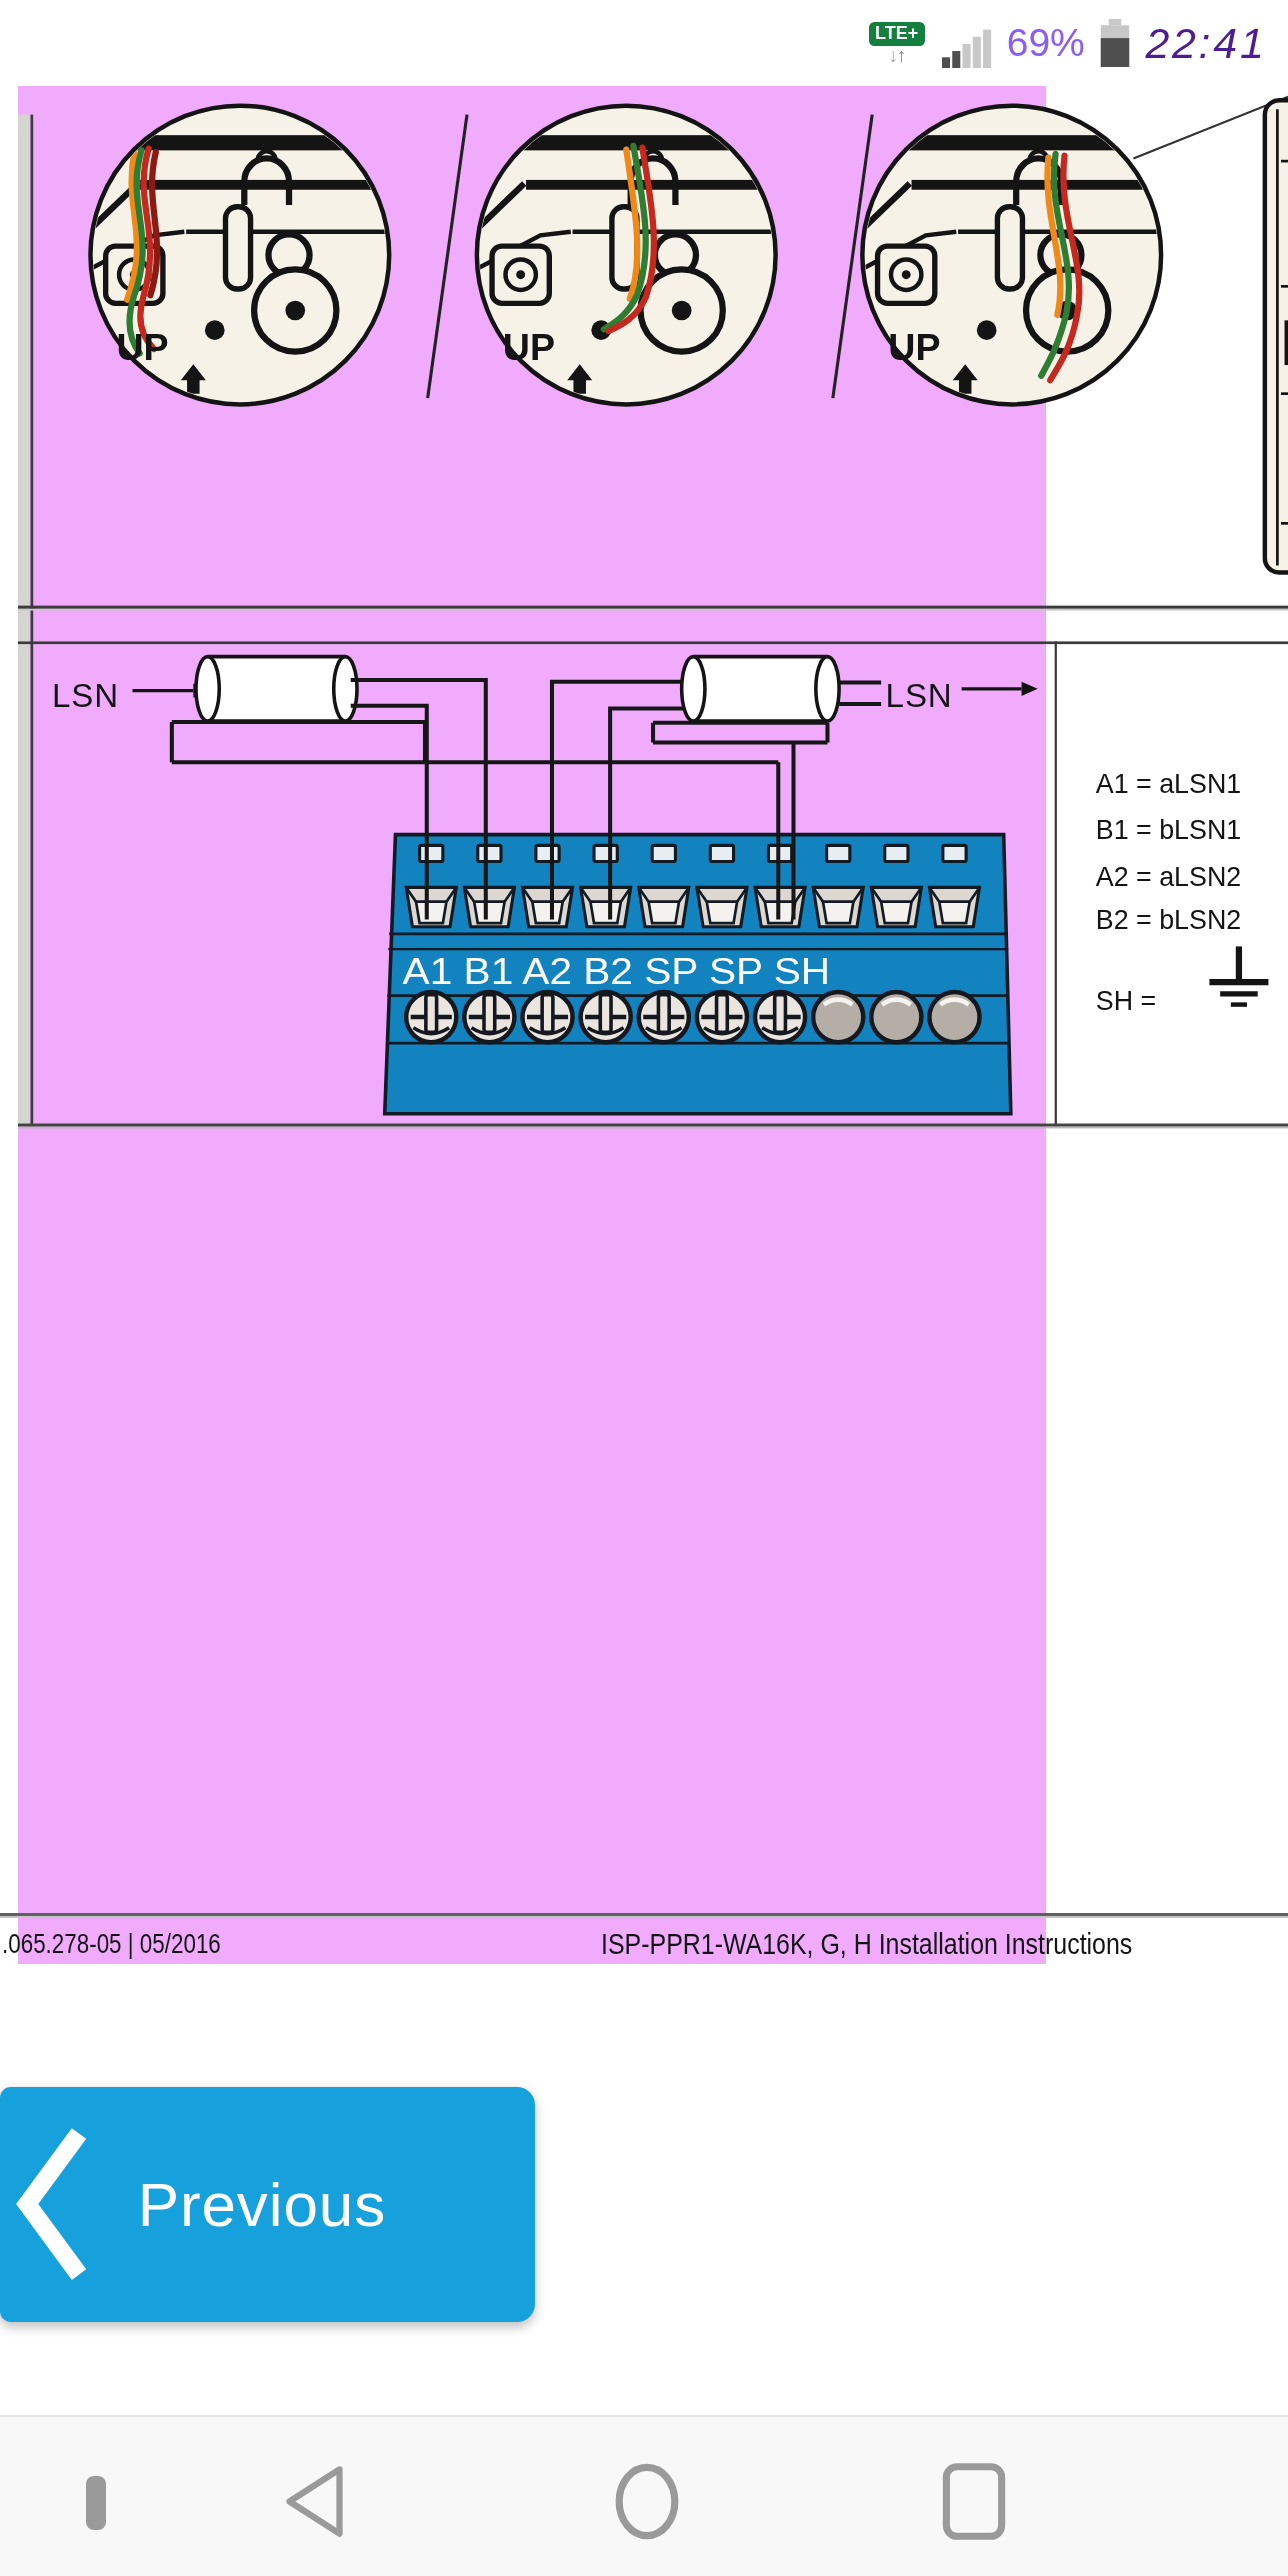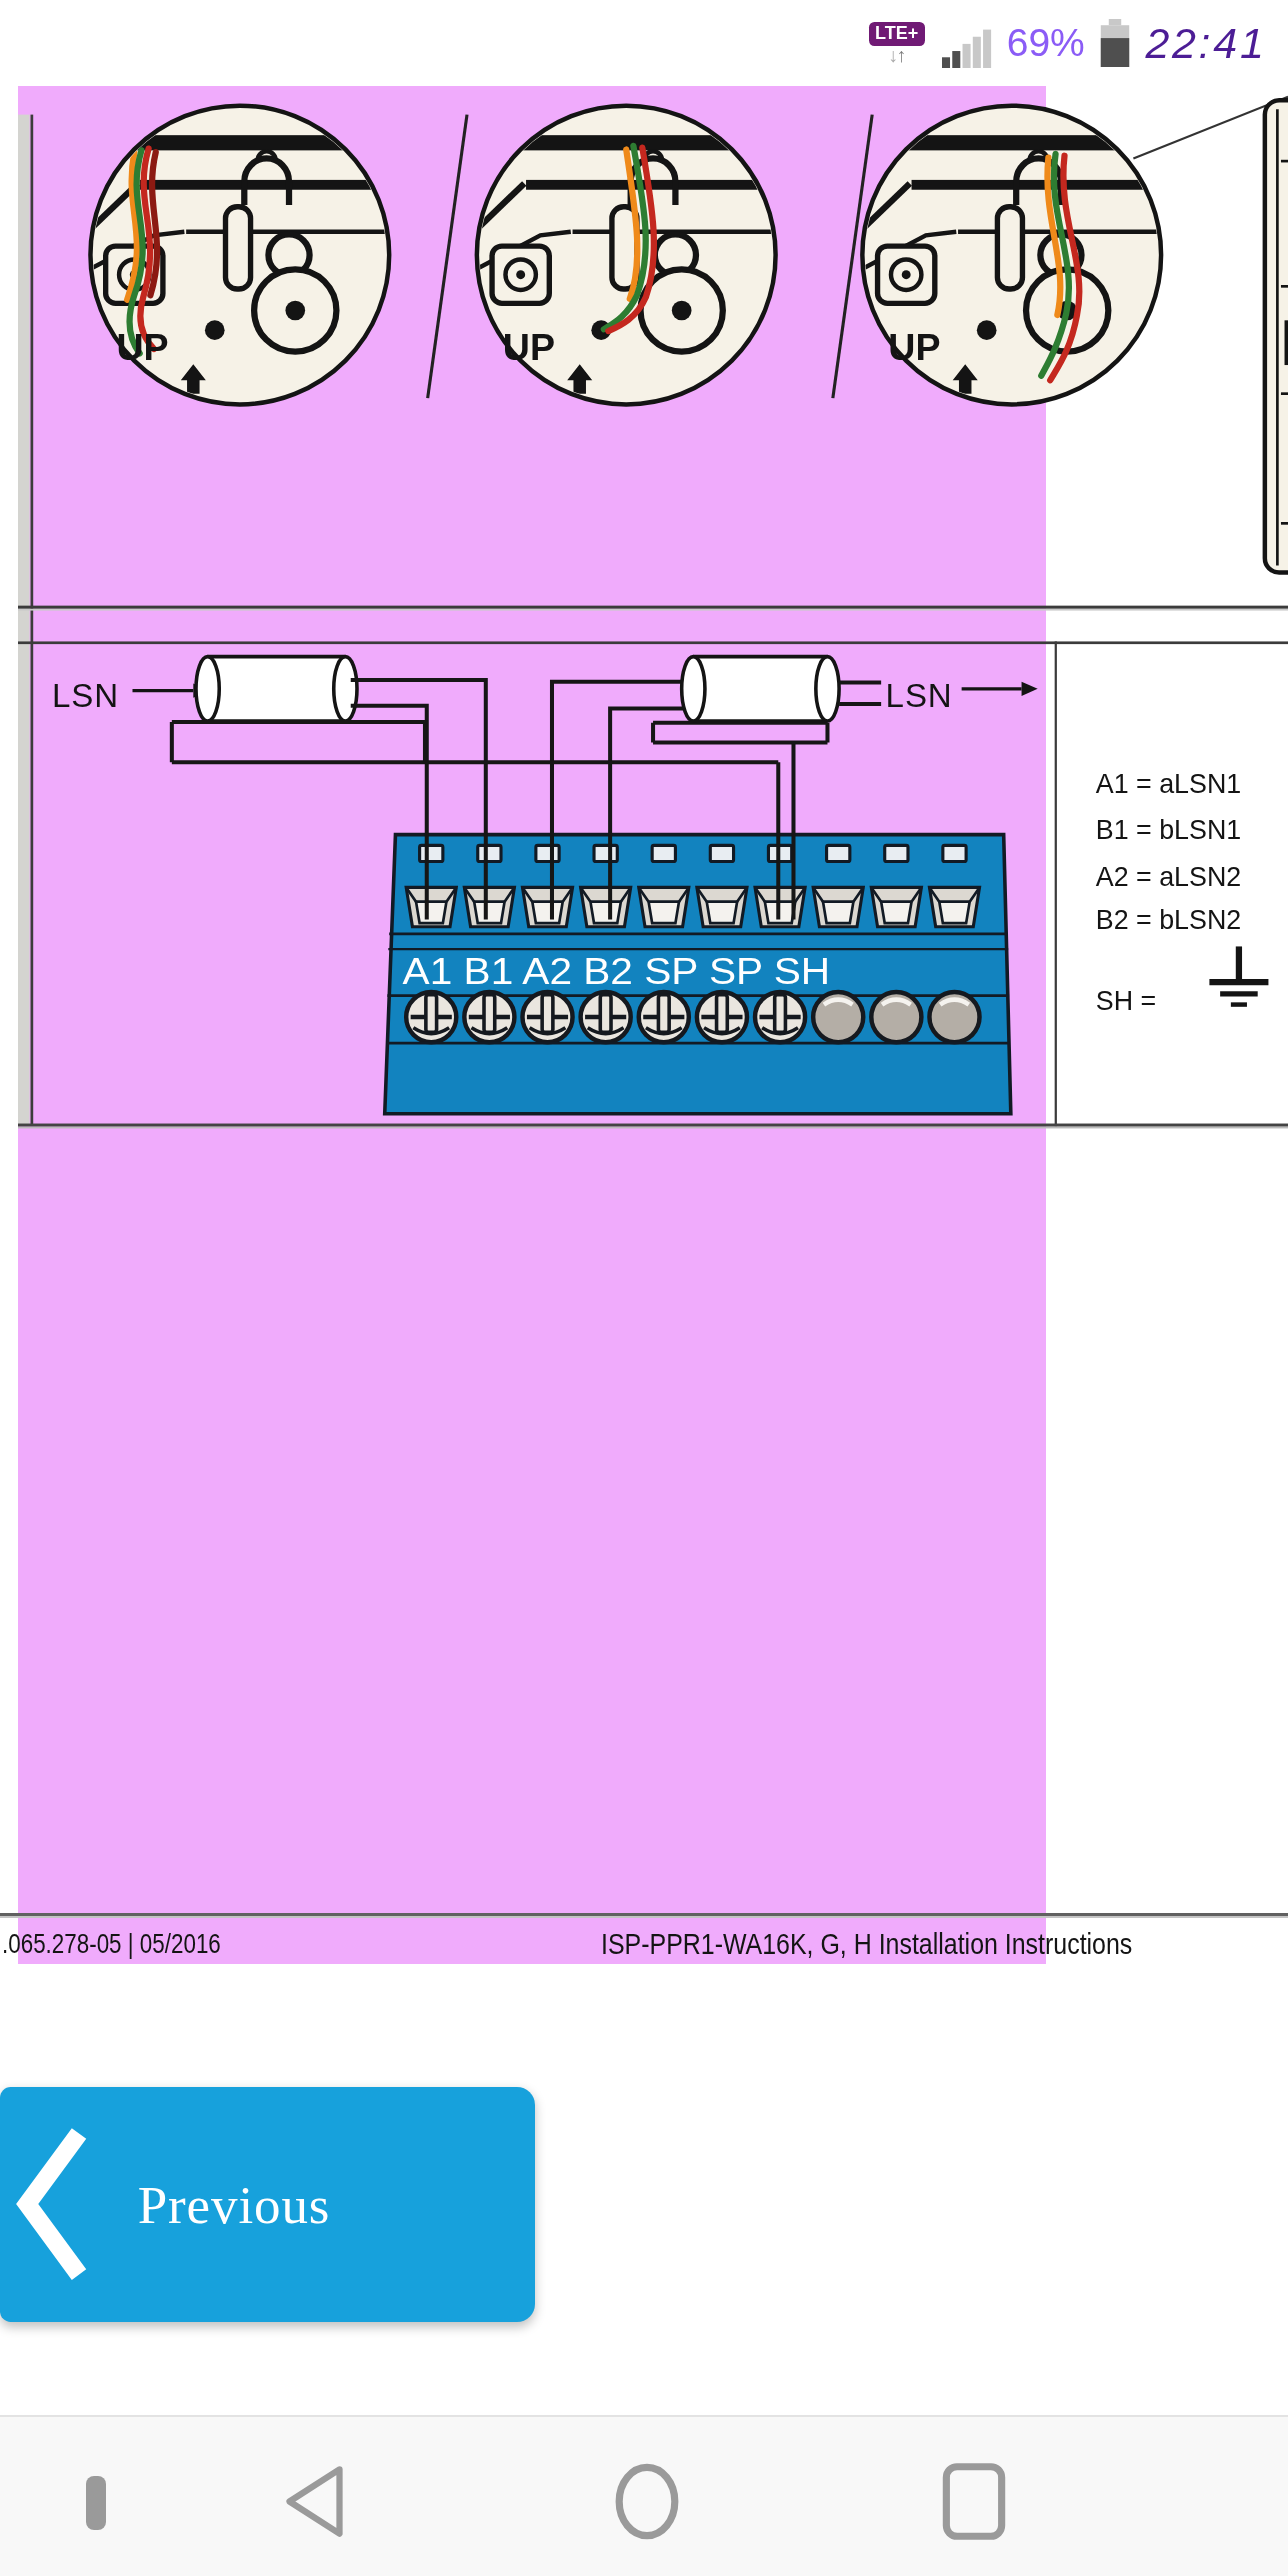--- a/index.html
+++ b/index.html
@@ -3,21 +3,21 @@
 <meta charset="utf-8">
 <style>
   html,body{margin:0;padding:0;}
   body{width:1288px;height:2576px;background:#ffffff;font-family:"Liberation Sans",sans-serif;}
   .screen{position:relative;width:1288px;height:2576px;background:#fff;overflow:hidden;}
 
   
   .status-bar{position:absolute;top:0;left:0;width:1288px;height:86px;background:#fff;}
   .sb-right{position:absolute;right:21.5px;top:0;height:86px;display:flex;align-items:center;gap:14.3px;}
   .lte-wrap{display:flex;flex-direction:column;align-items:center;width:63px;}
-  .lte-badge{background:#701a75;color:#fff;font-size:18px;font-weight:bold;border-radius:5.4px;
+  .lte-badge{background:#15803d;color:#fff;font-size:18px;font-weight:bold;border-radius:5.4px;
              padding:1.8px 6.3px;line-height:1.1;letter-spacing:0;}
   .lte-arrows{font-size:19.7px;line-height:18px;letter-spacing:-1.8px;}
   .lte-arrows .dn{color:#aaa;} .lte-arrows .up{color:#7c7c7c;}
   .sb-percent{font-size:39px;color:#8b5cf6;}
   .sb-time{font-size:43px;color:#4c1d95;letter-spacing:2.7px;font-style:italic;}
 
   
   .pdf-view{position:absolute;top:86px;left:0;width:1028px;height:1878px;background:#f0abfc;margin-left:18px;}
   #diagram{position:absolute;top:-86px;left:0;}
 
@@ -26,21 +26,21 @@
   .page-rule-light{position:absolute;left:0;top:1916px;width:1288px;height:1.8px;background:#c4c4c4;}
   .footer-left{position:absolute;left:1.8px;top:1928px;font-size:28px;color:#141414;
                transform:scaleX(.8);transform-origin:left center;white-space:nowrap;}
   .footer-right{position:absolute;left:601px;top:1928px;font-size:29px;color:#141414;
                transform:scaleX(.86);transform-origin:left center;white-space:nowrap;}
 
   
   .prev-btn{position:absolute;left:0;top:2087px;width:535px;height:235px;background:#17a1dc;
             border:none;border-radius:10.7px 18px 18px 10.7px;box-shadow:0 4.5px 10.7px rgba(0,0,0,.25);
             display:flex;align-items:center;cursor:pointer;padding:0;}
-  .prev-label{color:#fff;font-size:53px;font-family:Liberation Serif, serif;
+  .prev-label{color:#fff;font-size:62px;font-family:Liberation Sans, sans-serif;
               margin-left:41px;letter-spacing:0.9px;}
   .prev-chevron{margin-left:10.7px;flex:none;}
 
   
   .nav-bar{position:absolute;left:0;top:2415px;width:1288px;height:161px;background:#f8f8f8;
            border-top:2.7px solid #e3e3e3;box-sizing:border-box;}
   .nav-pin{position:absolute;left:86px;top:59px;width:19.7px;height:54px;border-radius:8px;background:#9a9a9a;}
   .nav-icon{position:absolute;top:45px;}
 </style>
 </head>

